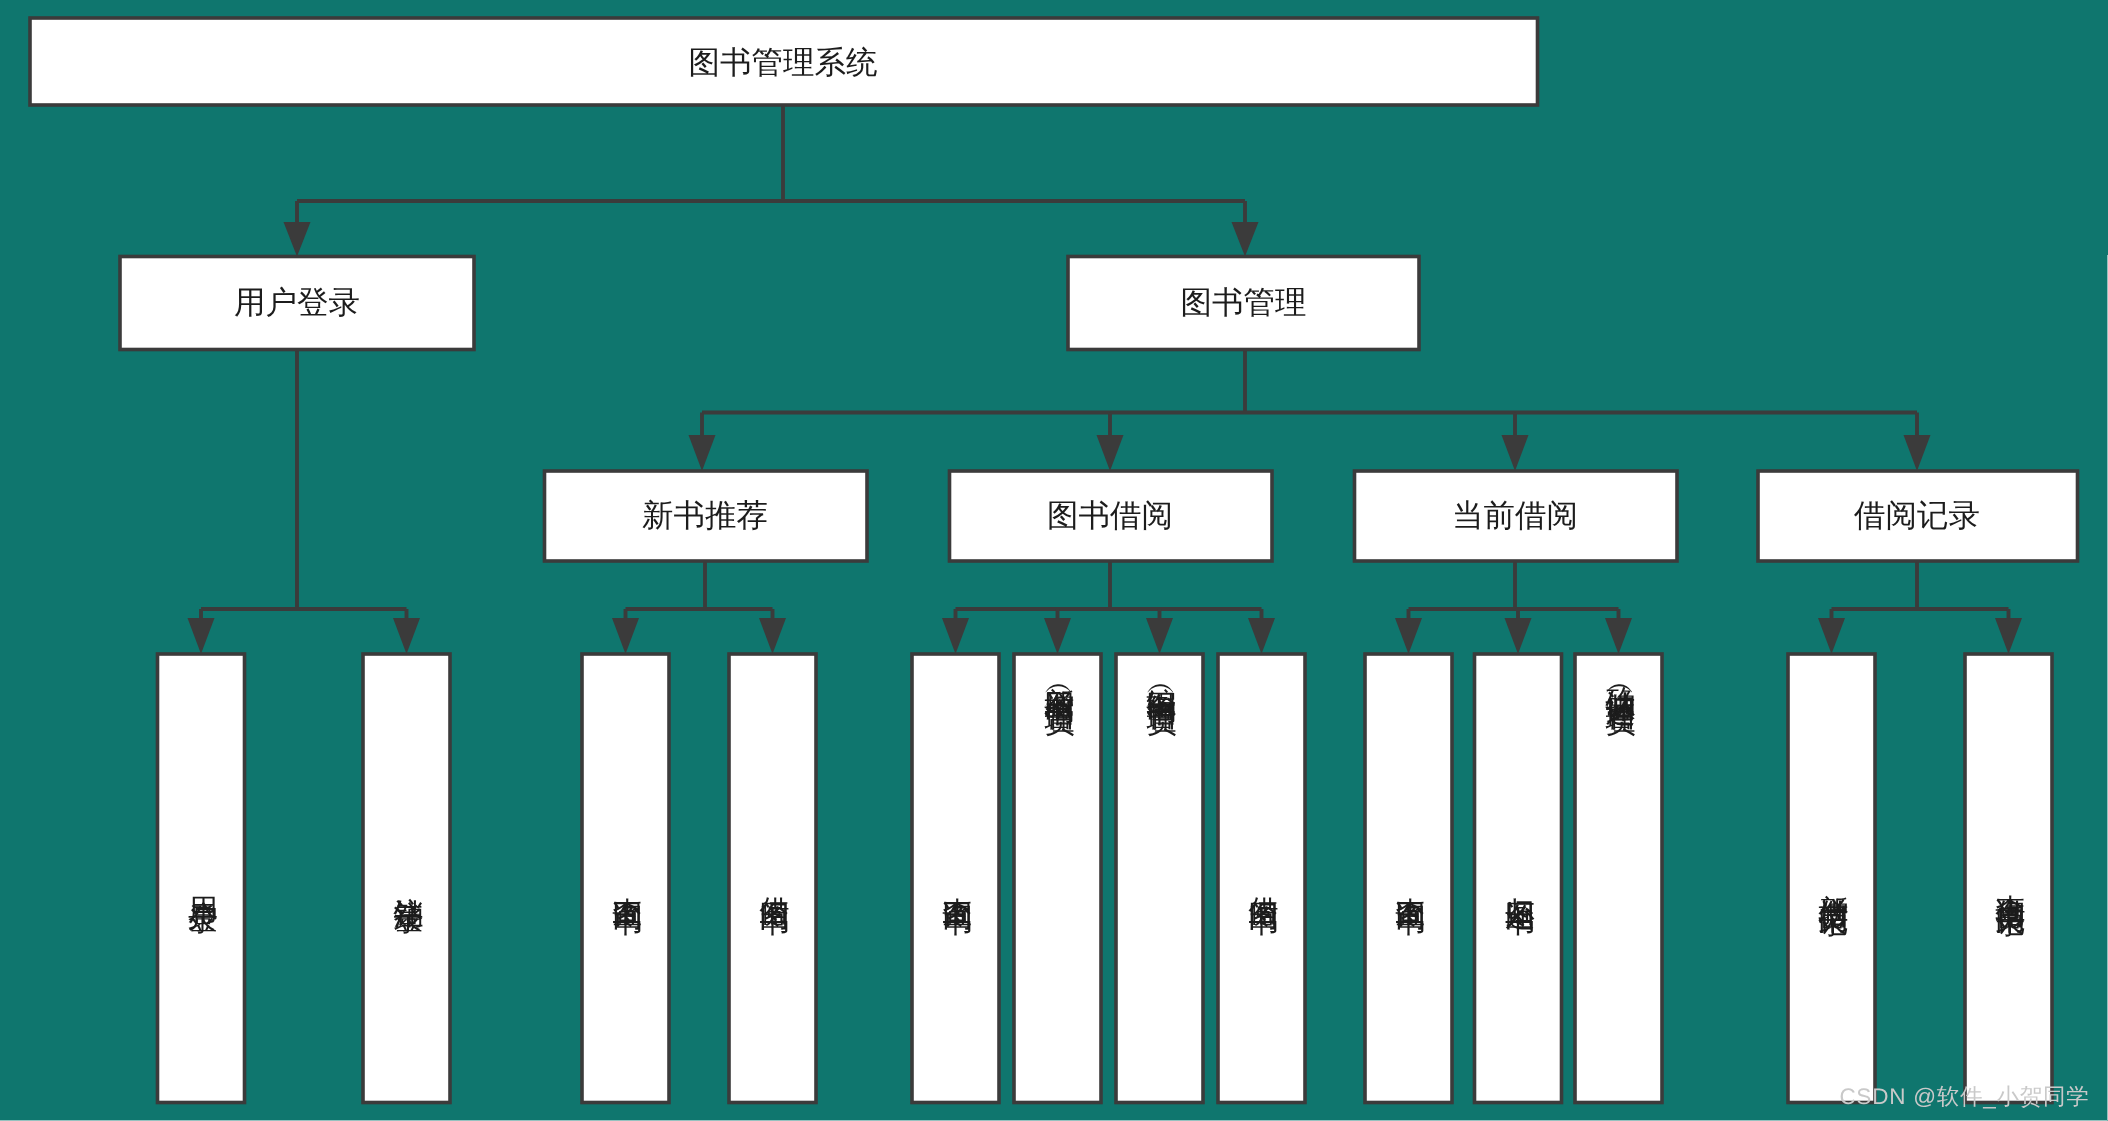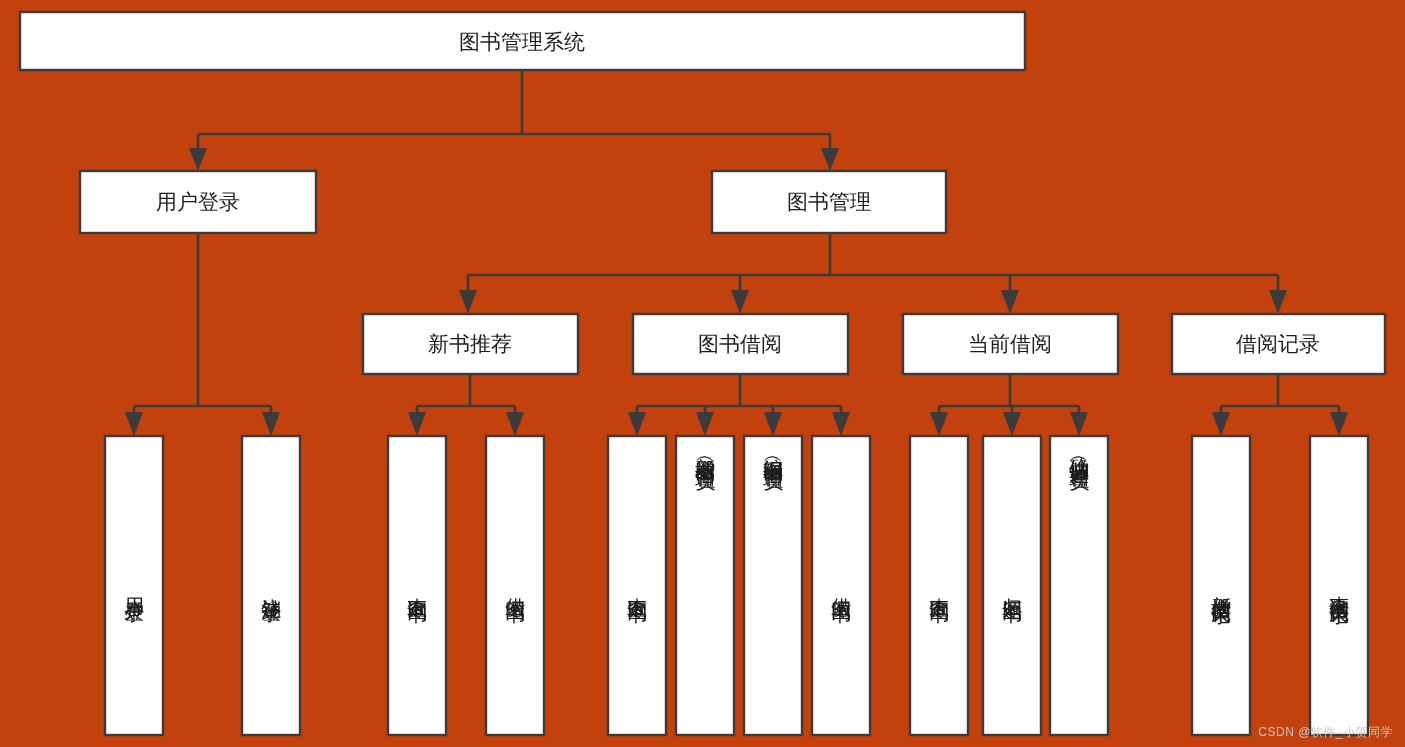--- a/index.html
+++ b/index.html
@@ -7,21 +7,21 @@
     padding: 0;
     background: #ffffff;
   }
   body {
     font-family: "Liberation Sans", "DejaVu Sans", sans-serif;
   }
   #stage {
     position: relative;
     width: 1405px;
     height: 747px;
-    background: #c2410c;
+    background: #0f766e;
     overflow: hidden;
   }
   #diagram-svg {
     position: absolute;
     left: 0;
     top: 0;
     width: 1405px;
     height: 747px;
   }
   .node-box {
@@ -61,21 +61,21 @@
     line-height: 1.18;
     letter-spacing: 2px;
     color: #1c1c1c;
     white-space: nowrap;
   }
   #watermark {
     position: absolute;
     right: 12px;
     bottom: 6px;
     font-family: "Liberation Sans", "DejaVu Sans", sans-serif;
-    font-size: 12px;
+    font-size: 15px;
     color: #c9c9c9;
     letter-spacing: 0.5px;
     user-select: none;
   }
 </style>
 </head>
 <body>
 
 <div id="stage">
 

